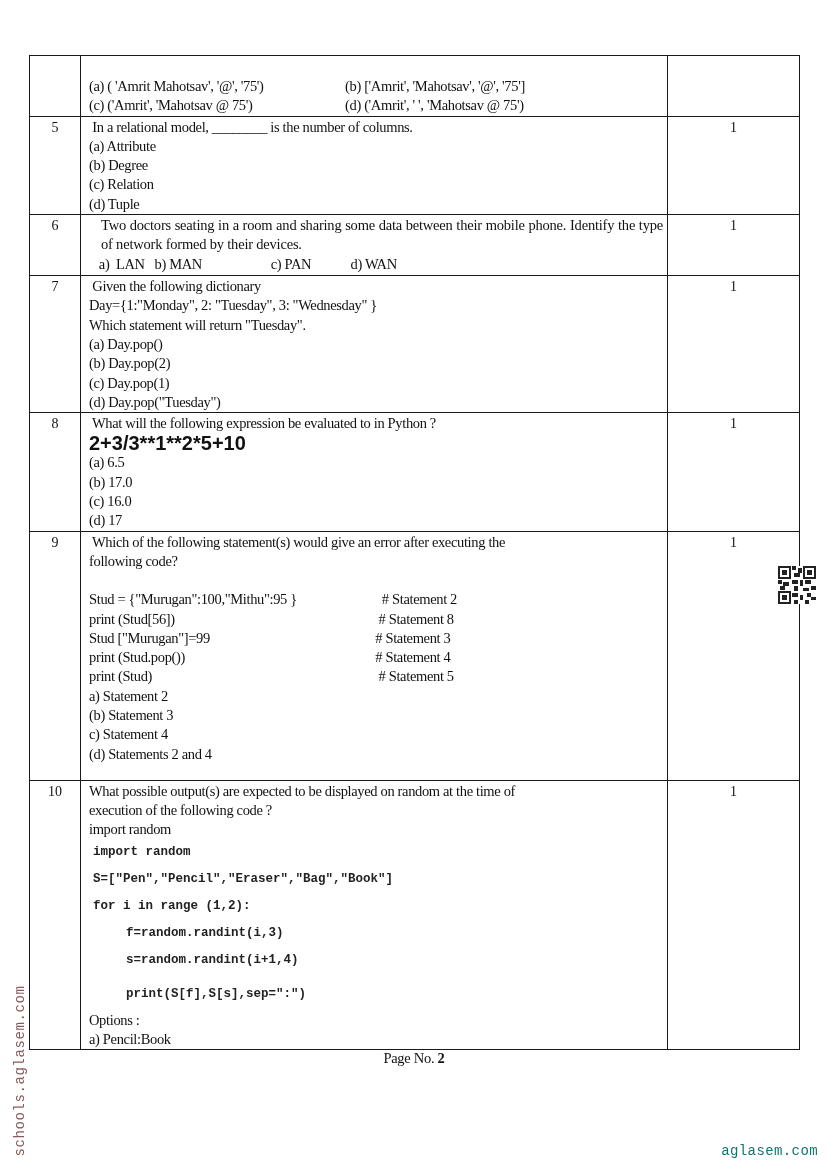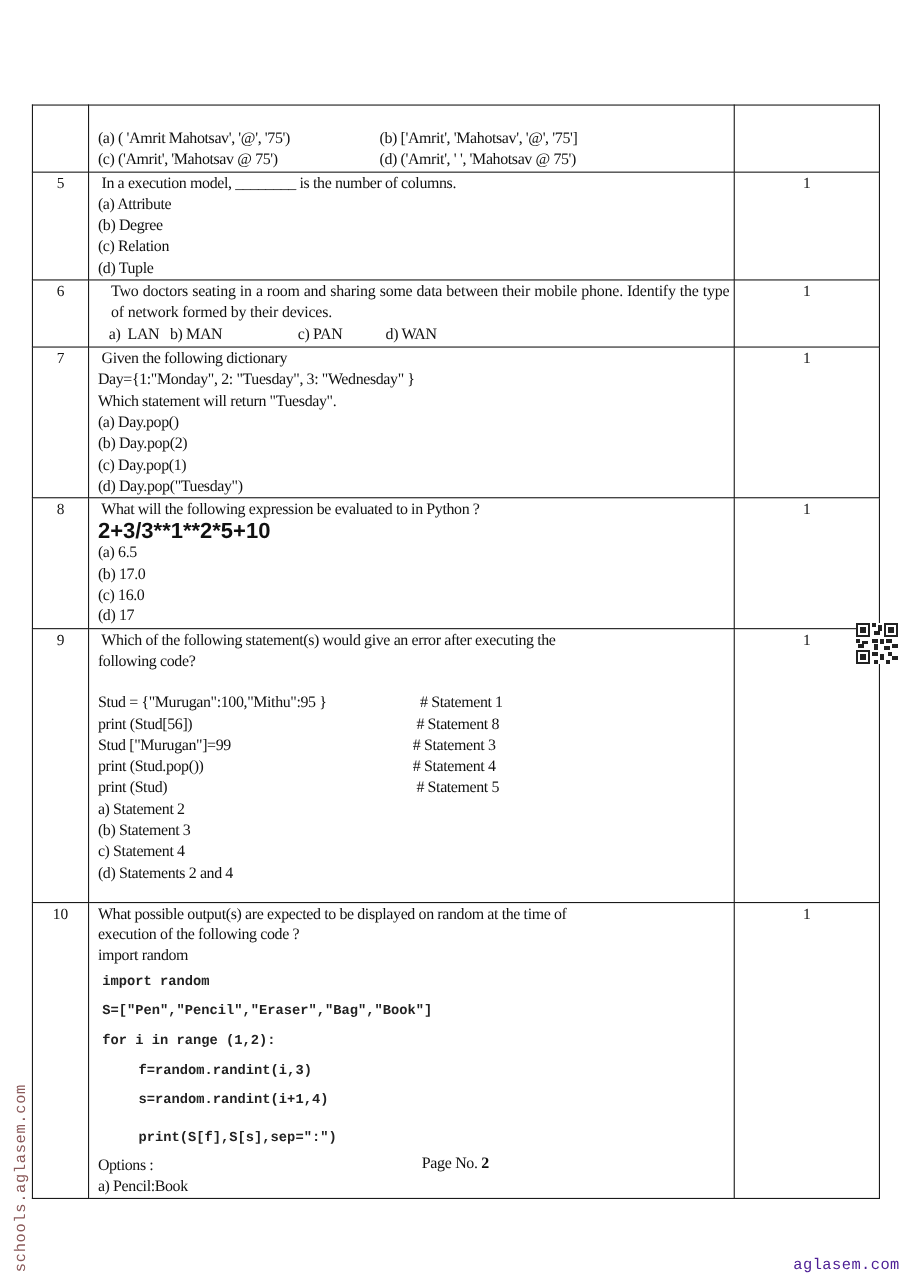--- a/index.html
+++ b/index.html
@@ -1,21 +1,21 @@
 <!DOCTYPE html>
 <html><head>
 <meta charset="utf-8">
 <style>
   html, body { margin: 0; padding: 0; background: #ffffff; }
   body { width: 828px; height: 1169px; position: relative; overflow: hidden;
          font-family: "Liberation Serif", "DejaVu Serif", serif; color: #111; }
   .page { position: absolute; left: 0; top: 0; width: 828px; height: 1169px; }
 
   table.qtable { position: absolute; left: 29px; top: 55px; width: 759px;
-                 border-collapse: collapse; table-layout: fixed; margin-top: 40px; }
+                 border-collapse: collapse; table-layout: fixed; }
   table.qtable td { border: 1.5px solid #1a1a1a; vertical-align: top; padding: 0; }
   td.num { width: 50px; text-align: center; font-size: 14px; padding-top: 3px !important; }
   td.body { width: 574px; font-size: 14.5px; line-height: 19.3px; padding: 1px 4px 0 8px !important; }
   td.marks { width: 131px; text-align: center; font-size: 14px; padding-top: 3px !important; }
 
   .line { white-space: pre; letter-spacing: -0.35px; }
   .justify { text-align: justify; text-align-last: left; padding-left: 12px; letter-spacing: -0.2px; }
 
   .expr { font-family: "Liberation Sans", "DejaVu Sans", sans-serif; font-weight: bold; font-size: 20px; line-height: 20px; }
 
@@ -32,21 +32,21 @@
   .mono.in { padding-left: 37px; }
 
   .page-no { position: absolute; left: 0; width: 828px; top: 1050px; text-align: center;
              font-size: 14.5px; letter-spacing: -0.3px; }
   .page-no b { font-weight: bold; }
 
   .wm-left { position: absolute; left: -78px; top: 1061px; width: 200px; height: 20px;
              transform: rotate(-90deg); font-family: "Liberation Mono", "DejaVu Sans Mono", monospace;
              font-size: 14px; color: #8a5a5a; letter-spacing: 0.6px; text-align: center; }
   .wm-right { position: absolute; right: 10px; top: 1143px; font-family: "Liberation Mono", "DejaVu Sans Mono", monospace;
-              font-size: 14px; color: #4c1d95; letter-spacing: 0.4px; }
+              font-size: 14px; color: #0f766e; letter-spacing: 0.4px; }
 
   .qr { position: absolute; left: 777px; top: 566px; width: 40px; height: 38px; }
 </style>
 </head>
 <body>
 
 <div class="page">
 
   <table class="qtable">
 
@@ -62,21 +62,21 @@
           <span class="c1">(c) ('Amrit', 'Mahotsav @ 75')</span>
           <span>(d) ('Amrit', ' ', 'Mahotsav @ 75')</span>
         </div>
       </td>
       <td class="marks"></td>
     </tr>
 
     <tr style="height:97px;">
       <td class="num">5</td>
       <td class="body">
-        <div class="line"> In a execution model, ________ is the number of columns.</div>
+        <div class="line"> In a relational model, ________ is the number of columns.</div>
         <div class="line">(a) Attribute</div>
         <div class="line">(b) Degree</div>
         <div class="line">(c) Relation</div>
         <div class="line">(d) Tuple</div>
       </td>
       <td class="marks">1</td>
     </tr>
 
     <tr style="height:61px;">
       <td class="num">6</td>
@@ -115,21 +115,21 @@
     </tr>
 
     <tr style="height:249px;">
       <td class="num">9</td>
       <td class="body">
         <div class="line"> Which of the following statement(s) would give an error after executing the</div>
         <div class="line">following code?</div>
         <div style="height:19px;"></div>
         <div class="code-row">
           <span class="code">Stud = {"Murugan":100,"Mithu":95 }</span>
-          <span>   # Statement 1</span>
+          <span>   # Statement 2</span>
         </div>
         <div class="code-row">
           <span class="code">print (Stud[56])</span>
           <span>  # Statement 8</span>
         </div>
         <div class="code-row">
           <span class="code">Stud ["Murugan"]=99</span>
           <span> # Statement 3</span>
         </div>
         <div class="code-row">

